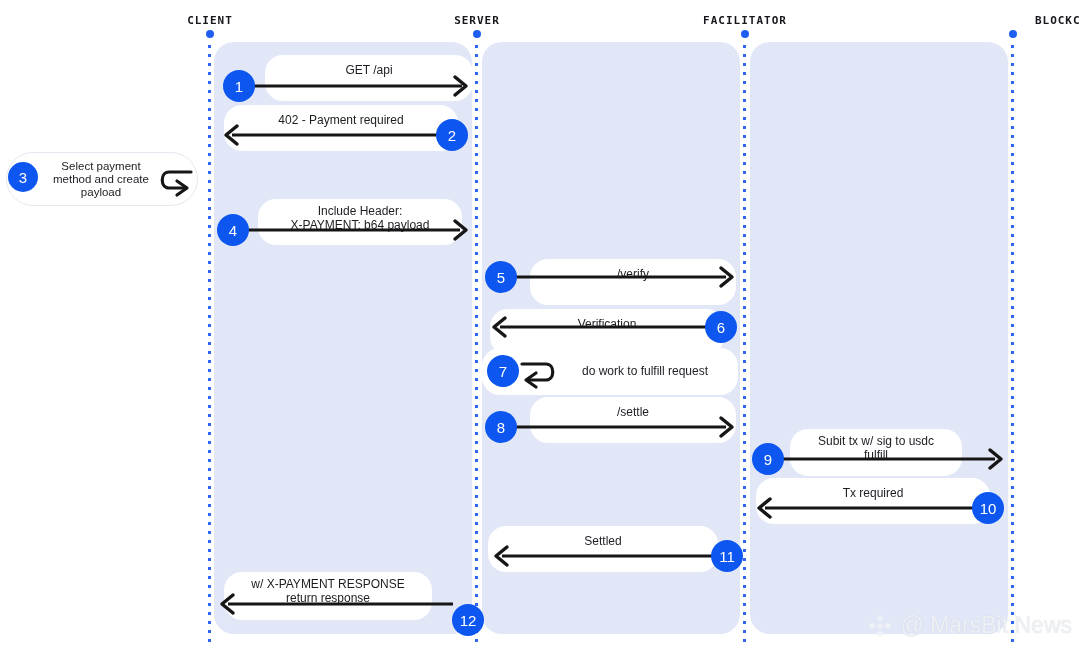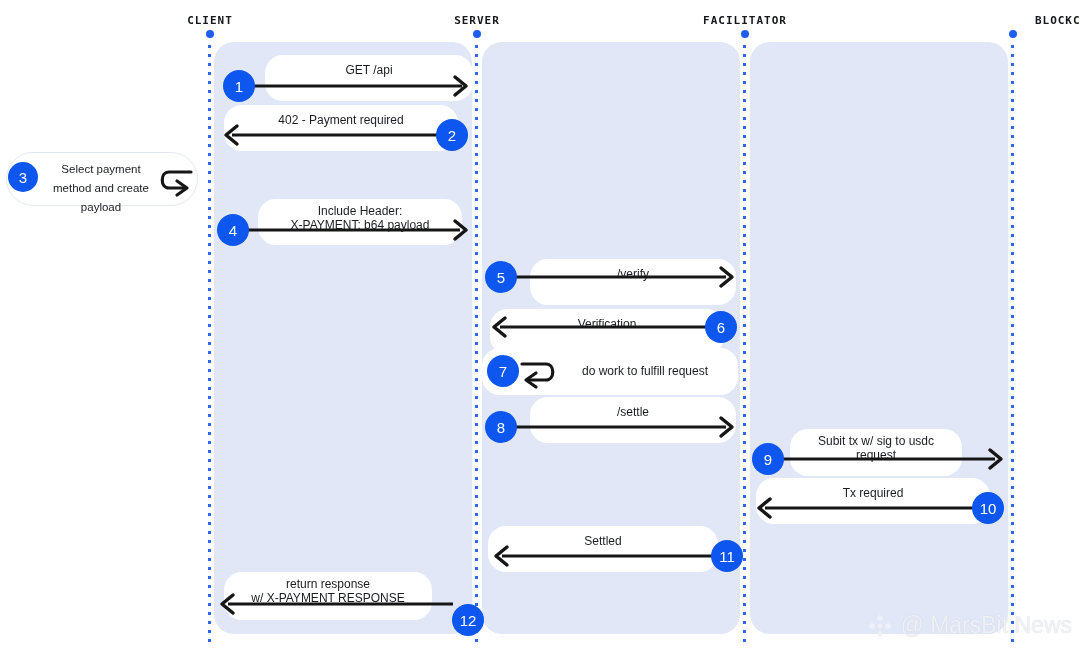--- a/index.html
+++ b/index.html
@@ -36,21 +36,21 @@
     font-size:15px;font-weight:500;z-index:5;
   }
   .arrow{position:absolute;overflow:visible;z-index:4;}
   .arrow path, .arrow line{stroke:#161616;fill:none;}
   .pill{
     position:absolute;background:#ffffff;border:1px solid #e4e8f0;border-radius:27px;
     z-index:3;
   }
   .pill-text{
     position:absolute;left:42px;top:7px;width:104px;text-align:center;
-    font-size:11.5px;line-height:19px;color:#1b1d22;
+    font-size:11.5px;line-height:13px;color:#1b1d22;
   }
   .watermark{
     position:absolute;right:8px;top:612px;display:flex;align-items:center;gap:7px;
     color:rgba(240,242,246,0.95);font-size:23px;font-weight:500;z-index:9;
     text-shadow:0 0 1px rgba(170,176,190,0.55);
   }
   .watermark svg{opacity:0.95;}
 </style>
 </head>
 <body>
@@ -163,21 +163,21 @@
   </div>
   <svg class="arrow" style="left:497px;top:411px;" width="240" height="32">
     <line x1="4" y1="16" x2="229" y2="16" stroke-width="3"></line>
     <path d="M224 7 L235 16 L224 25" stroke-width="3.5" stroke-linecap="round" stroke-linejoin="round"></path>
   </svg>
   <div class="badge" style="left:485px;top:411px;">8</div>
 
   <div class="bubble" style="left:790px;top:429px;width:172px;height:47px;">
     <div class="lbl lbl-2">
       <span>Subit tx w/ sig to usdc</span>
-      <span>request</span>
+      <span>fulfill</span>
     </div>
   </div>
   <svg class="arrow" style="left:764px;top:443px;" width="242" height="32">
     <line x1="4" y1="16" x2="231" y2="16" stroke-width="3"></line>
     <path d="M226 7 L237 16 L226 25" stroke-width="3.5" stroke-linecap="round" stroke-linejoin="round"></path>
   </svg>
   <div class="badge" style="left:752px;top:443px;">9</div>
 
   <div class="bubble" style="left:756px;top:478px;width:234px;height:46px;">
     <div class="lbl lbl-1">
@@ -196,22 +196,22 @@
       </div>
   </div>
   <svg class="arrow" style="left:492px;top:540px;" width="240" height="32">
     <line x1="235" y1="16" x2="10" y2="16" stroke-width="3"></line>
     <path d="M15 7 L4 16 L15 25" stroke-width="3.5" stroke-linecap="round" stroke-linejoin="round"></path>
   </svg>
   <div class="badge" style="left:711px;top:540px;">11</div>
 
   <div class="bubble" style="left:224px;top:572px;width:208px;height:48px;">
     <div class="lbl lbl-2">
+      <span>w/ X-PAYMENT RESPONSE</span>
       <span>return response</span>
-      <span>w/ X-PAYMENT RESPONSE</span>
     </div>
   </div>
   <svg class="arrow" style="left:218px;top:588px;" width="240" height="32">
     <line x1="235" y1="16" x2="10" y2="16" stroke-width="3"></line>
     <path d="M15 7 L4 16 L15 25" stroke-width="3.5" stroke-linecap="round" stroke-linejoin="round"></path>
   </svg>
   <div class="badge" style="left:452px;top:588px;margin-top:16px;">12</div>
 
   <div class="watermark">
     <svg width="26" height="26" viewBox="0 0 24 24">

